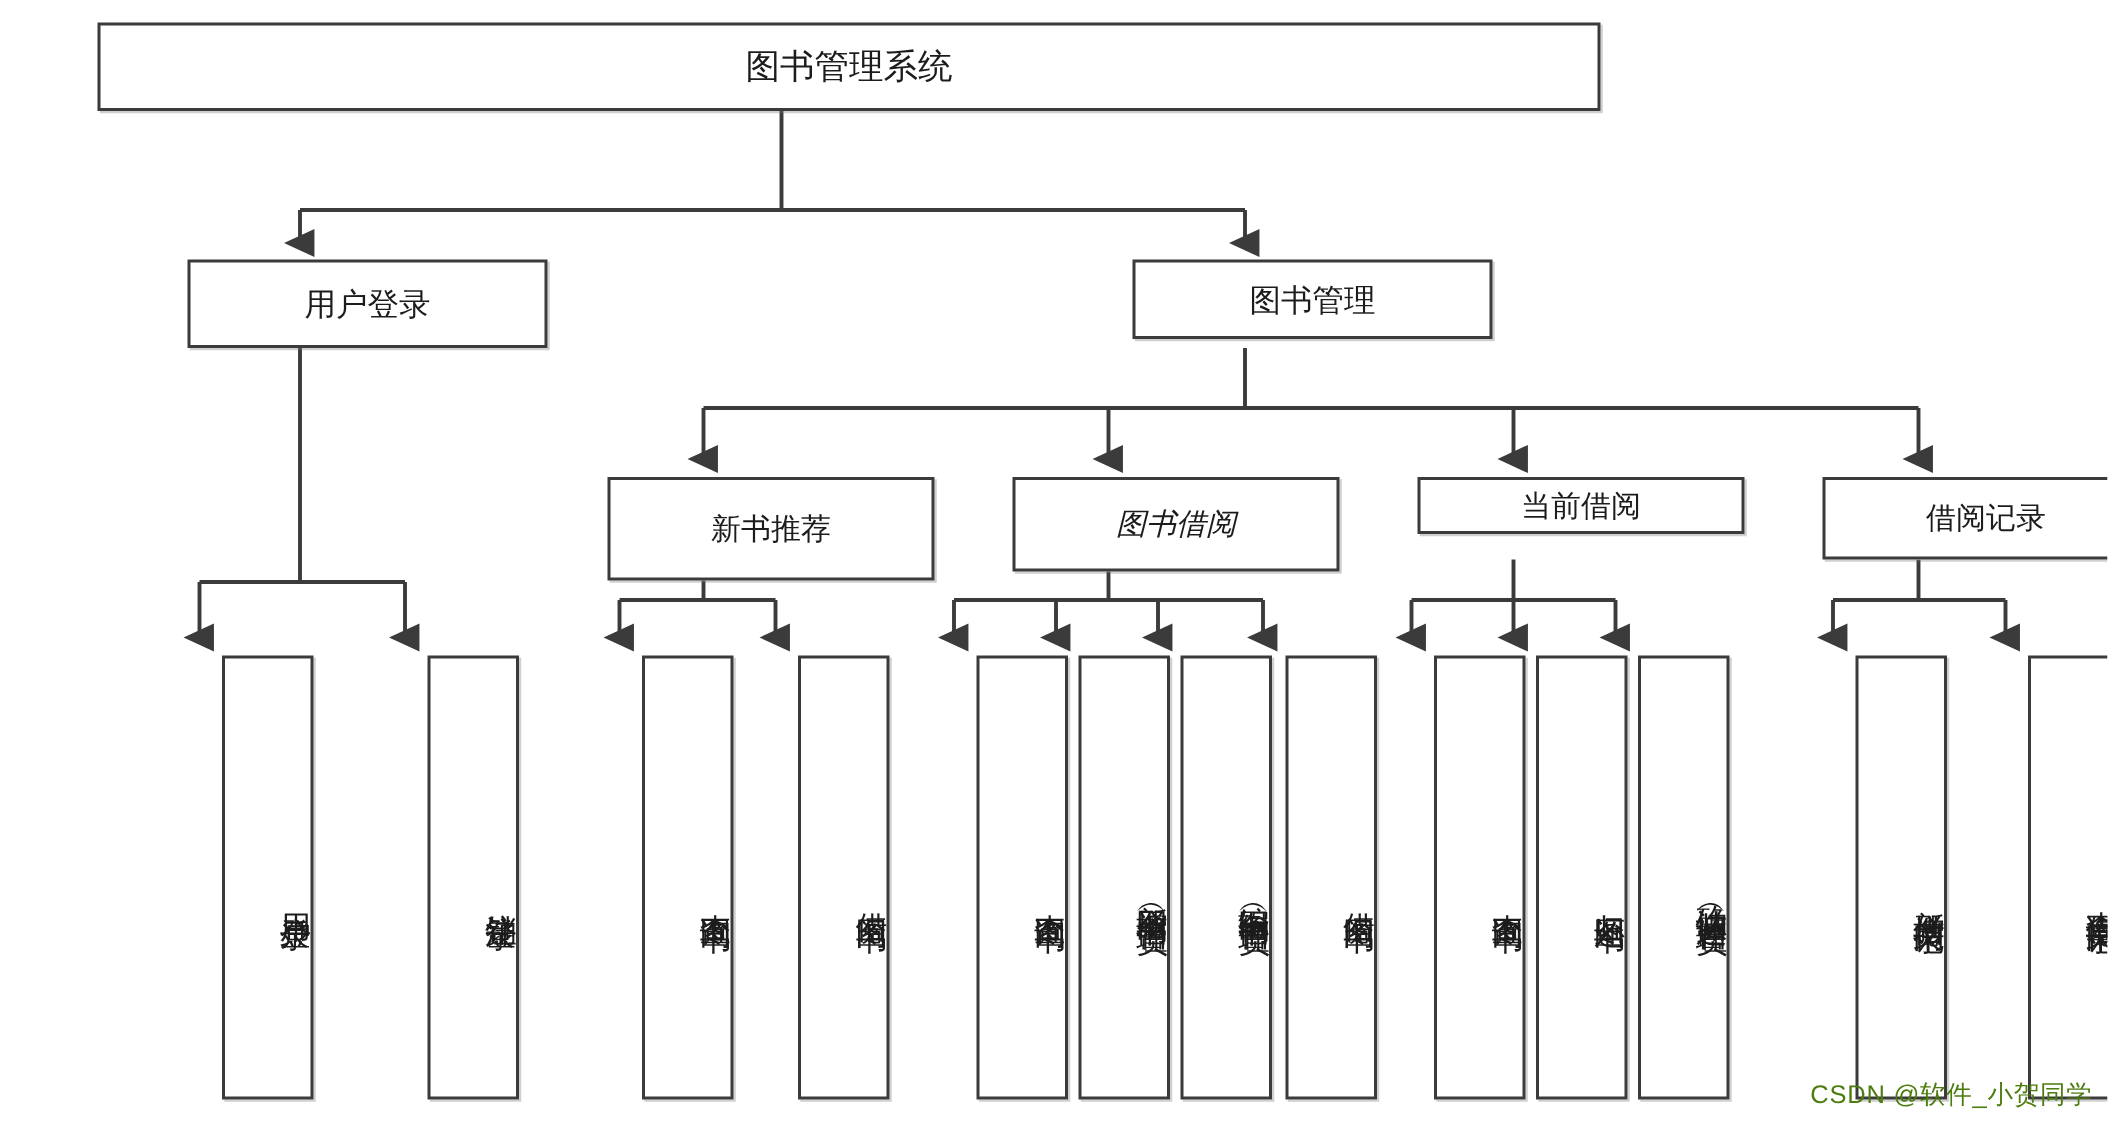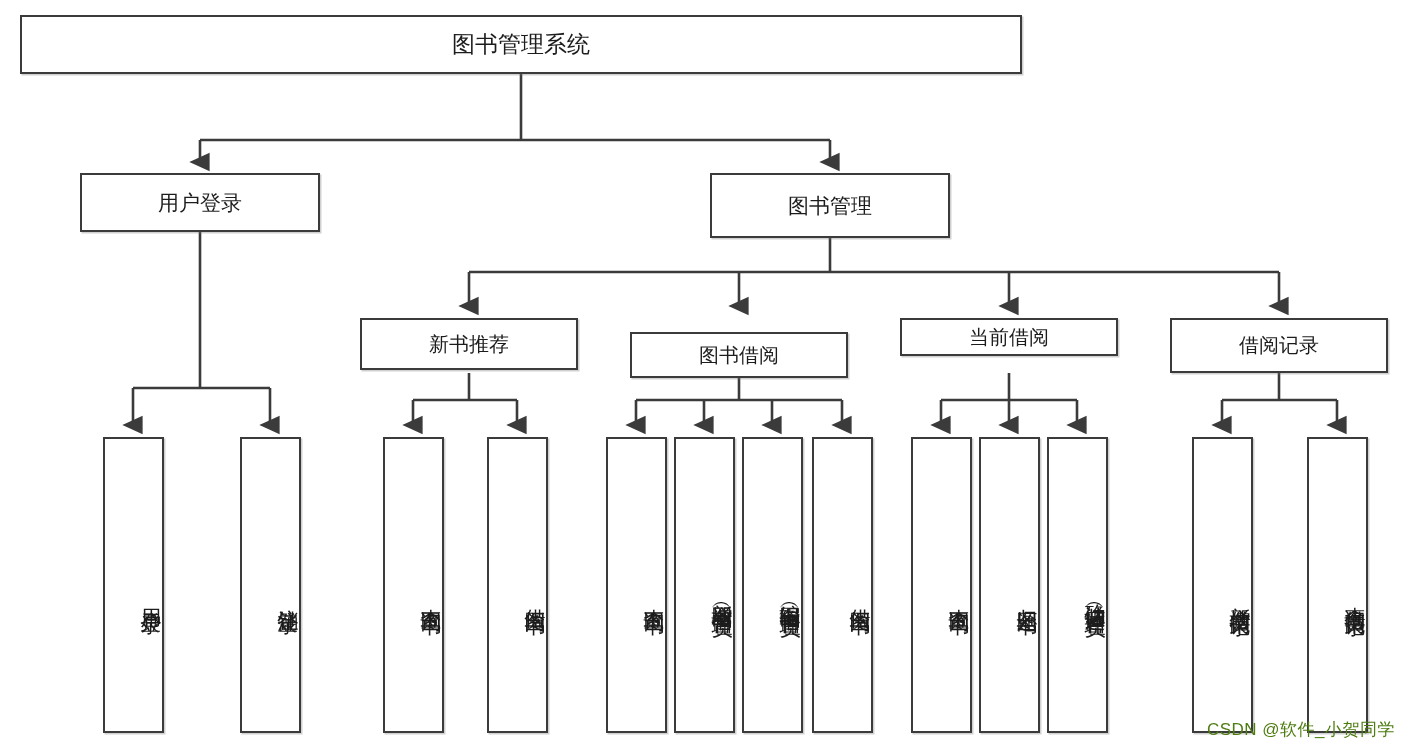--- a/index.html
+++ b/index.html
@@ -28,20 +28,21 @@
   .node {
     position: absolute;
     box-sizing: border-box;
     border: 2px solid #3b3b3b;
     background: #ffffff;
     display: flex;
     align-items: center;
     justify-content: center;
     color: #1c1c1c;
     box-shadow: 1.5px 1.5px 0 rgba(120,120,120,0.35);
+    margin-left: 45px;
   }
   .node.root {
     font-size: 23px;
   }
   .node.level2 {
     font-size: 21px;
   }
   .node.level3 {
     font-size: 20px;
   }
@@ -120,28 +121,28 @@
     </g>
   </svg>
 
   <div class="node root" style="left:20px; top:15px; width:1002px; height:59px;">
     <span>图书管理系统</span>
   </div>
 
   <div class="node level2" style="left:80px; top:173px; width:240px; height:59px;">
     <span>用户登录</span>
   </div>
-  <div class="node level2" style="left:710px; top:173px; width:240px; height:65px;">
+  <div class="node level2" style="left:710px; top:173px; width:240px; height:53px;">
     <span>图书管理</span>
   </div>
 
-  <div class="node level3" style="left:360px; top:318px; width:218px; height:52px;">
+  <div class="node level3" style="left:360px; top:318px; width:218px; height:69px;">
     <span>新书推荐</span>
   </div>
-  <div class="node level3" style="left:630px; top:332px; width:218px; height:46px;">
+  <div class="node level3" style="left:630px; top:318px; width:218px; height:63px;font-style:italic;">
     <span>图书借阅</span>
   </div>
   <div class="node level3" style="left:900px; top:318px; width:218px; height:38px;">
     <span>当前借阅</span>
   </div>
   <div class="node level3" style="left:1170px; top:318px; width:218px; height:55px;">
     <span>借阅记录</span>
   </div>
 
   <div class="node leaf" style="left:103px; top:437px; width:61px; height:296px;">

